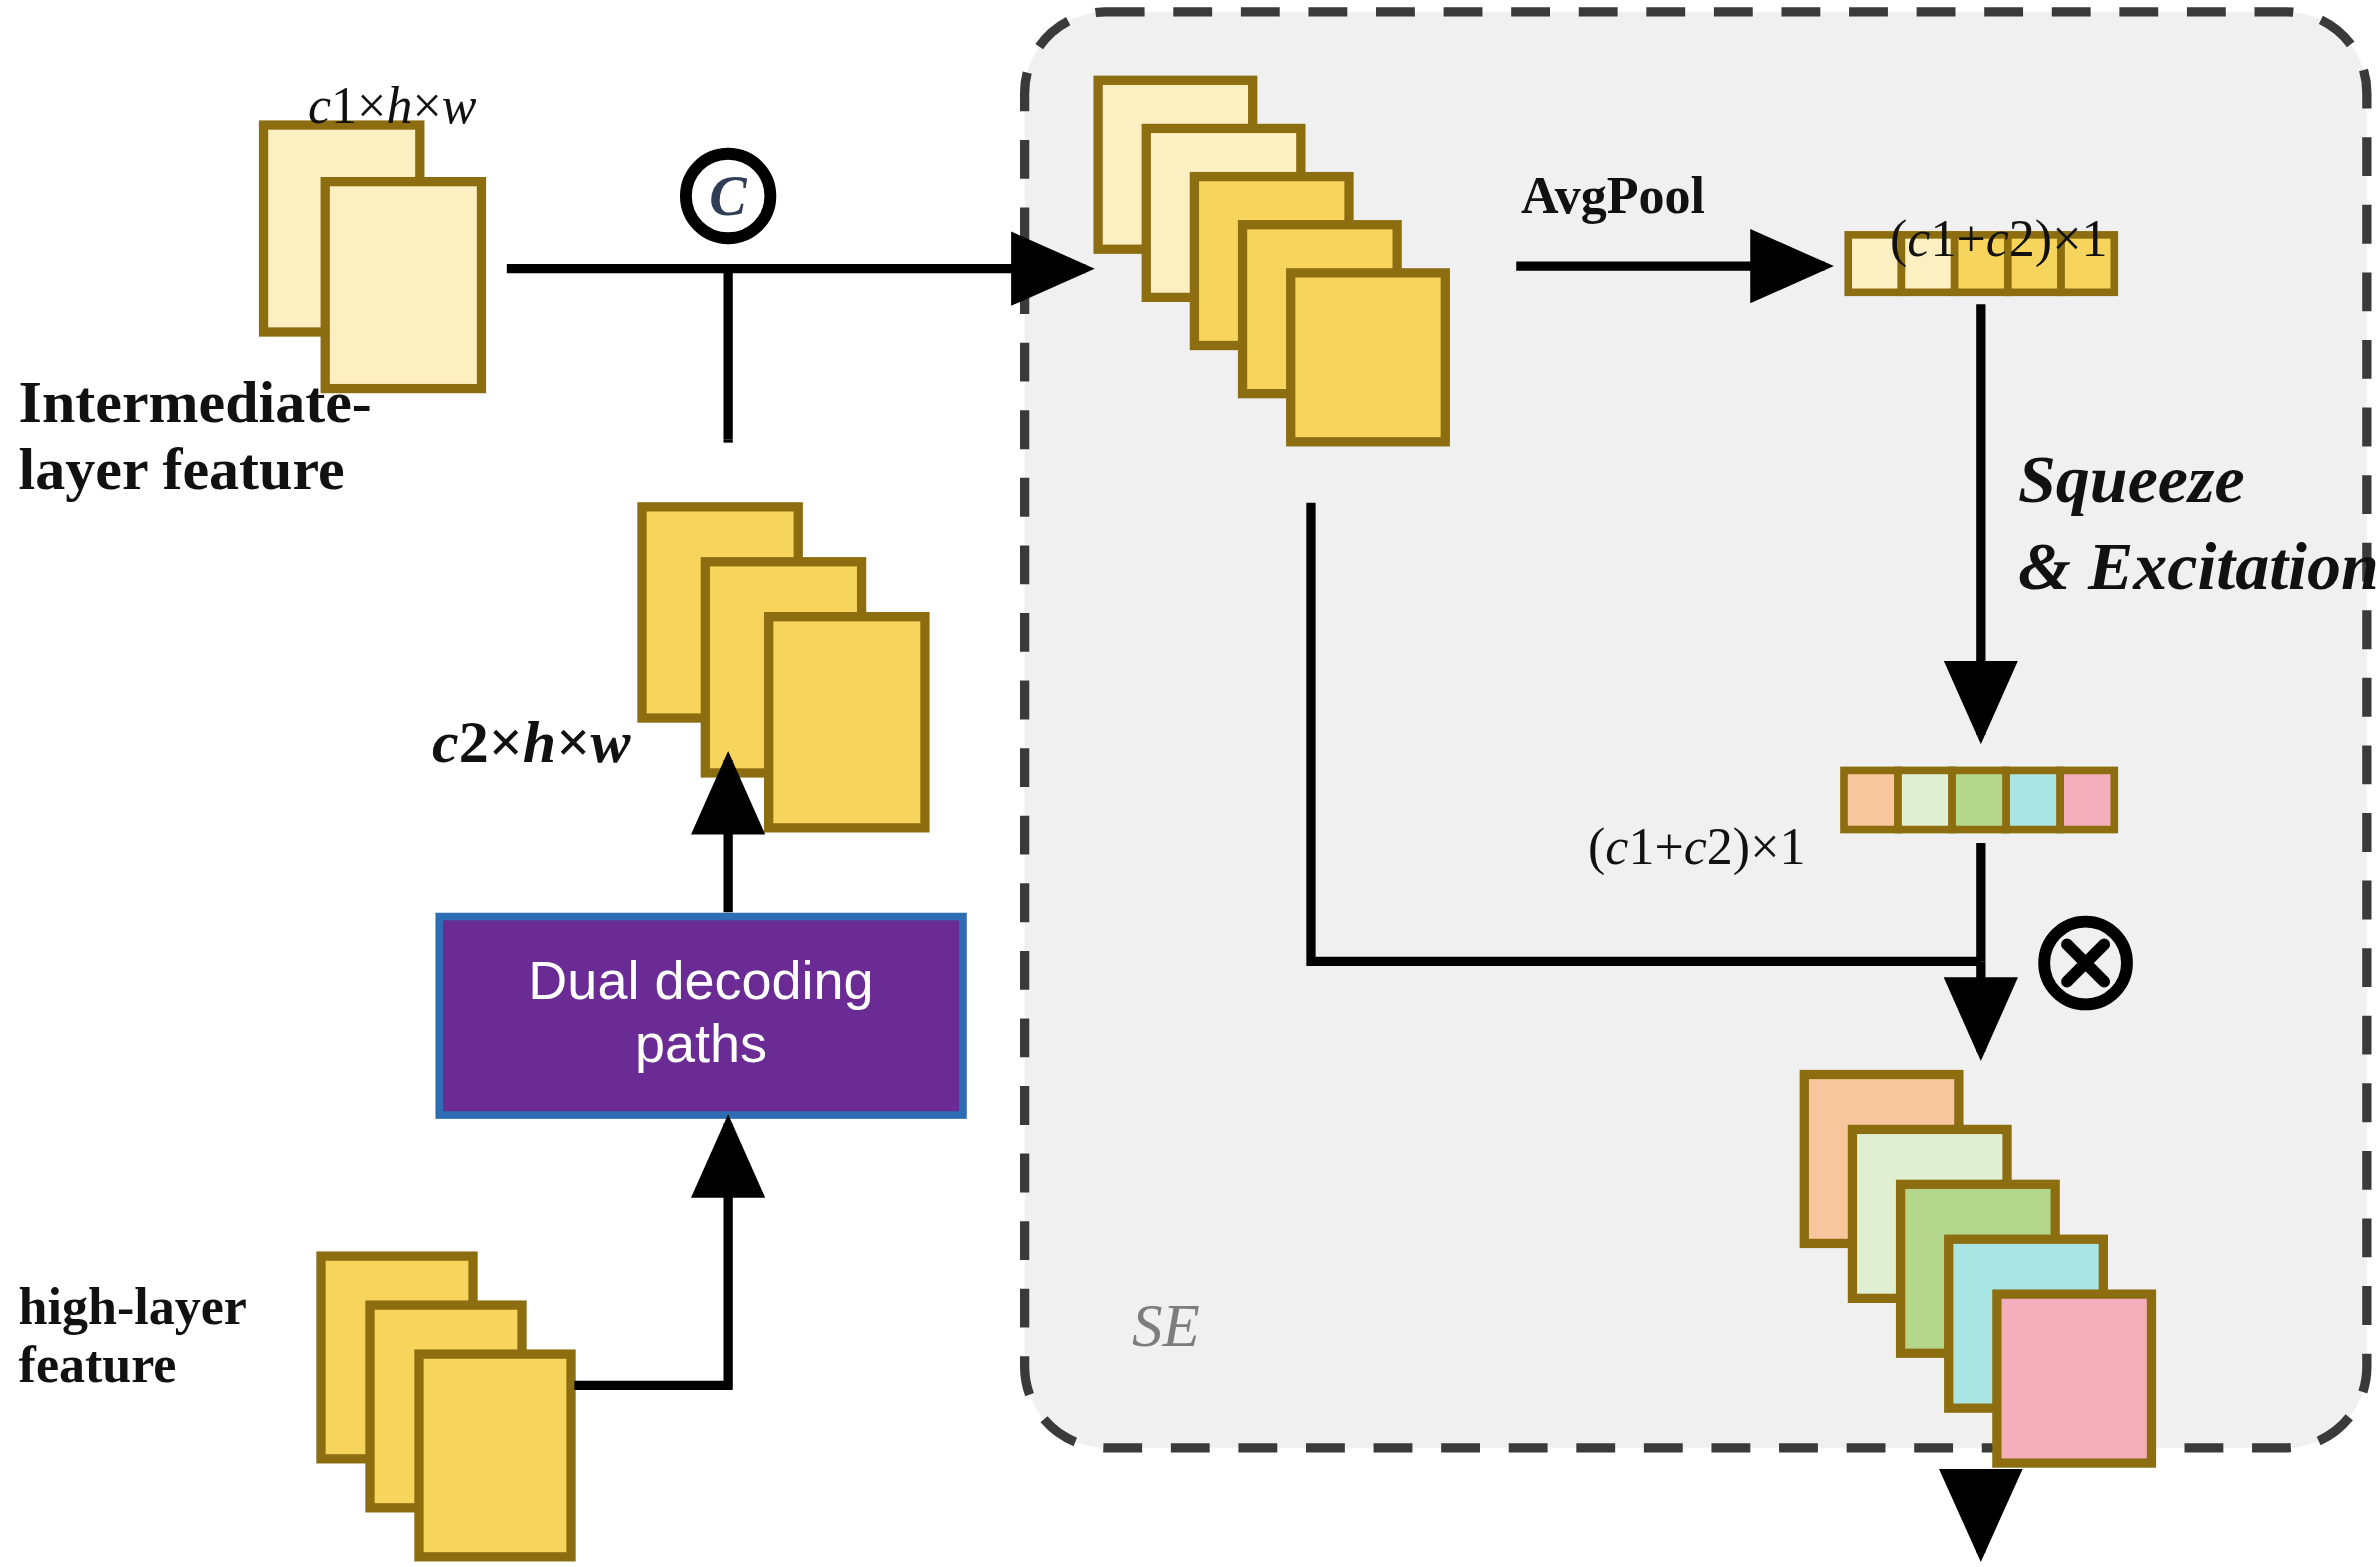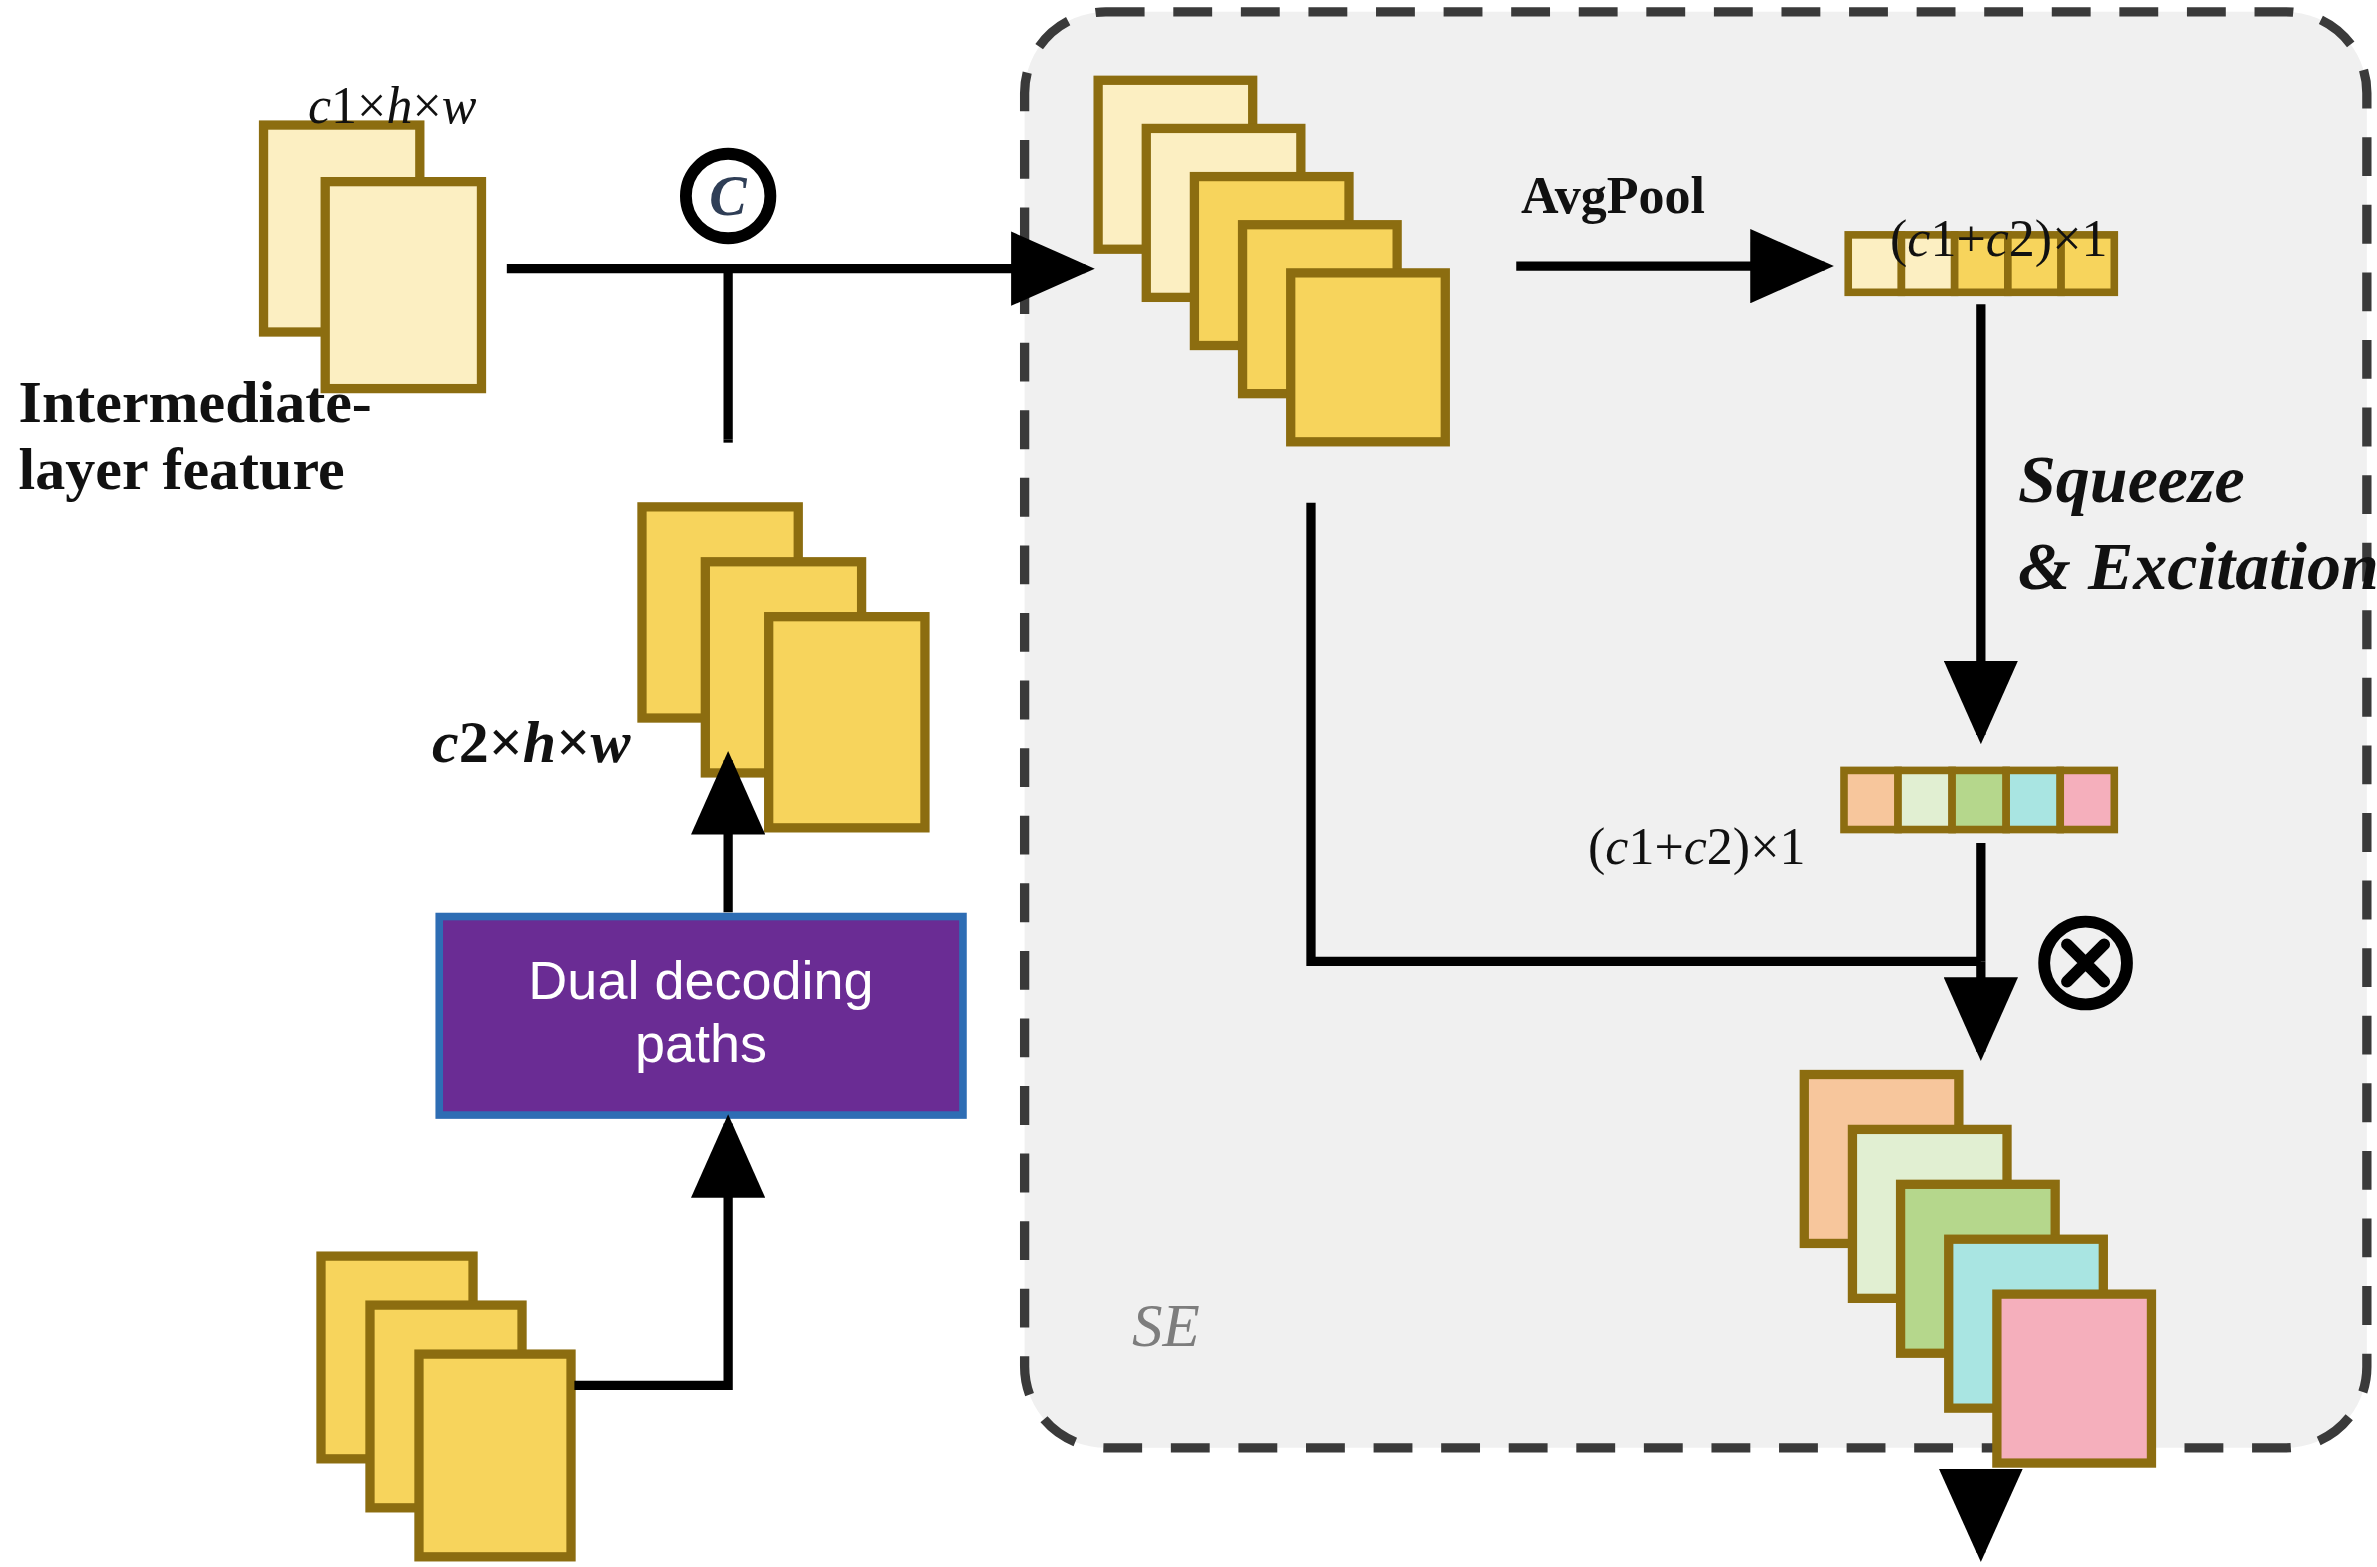--- a/index.html
+++ b/index.html
@@ -165,20 +165,21 @@
   <div class="lbl math" style="left:256px; top:18.6px; font-size:52px;">
     <span>c</span><span class="upright">1</span><span class="upright">×</span><span>h</span><span class="upright">×</span><span>w</span>
   </div>
 
   <div class="lbl lbl-serif" style="left:18.6px; top:353px; font-size:60px;margin-top:16px;">Intermediate-<br>layer feature</div>
 
   <div class="lbl math" style="left:372px; top:642px; font-size:60px;font-weight:bold;">
     <span>c</span><span class="upright">2</span><span class="upright">×</span><span>h</span><span class="upright">×</span><span>w</span>
   </div>
 
+  <div class="lbl lbl-serif" style="left:18.6px; top:1278px; font-size:52px;">high-layer<br>feature</div>
 
   <div class="circ-glyph" style="left:686px; top:154px; width:84px; height:84px; font-size:56px; color:#2F3E56;">C</div>
 
   <div class="box-text" style="left:439px; top:949px; width:524px; font-size:54px;">Dual decoding
 paths</div>
 
 
   <div class="lbl lbl-serif" style="left:1521px; top:167px; font-size:52px;">AvgPool</div>
 
   <div class="lbl math" style="left:1838px; top:152px; font-size:52px;">

